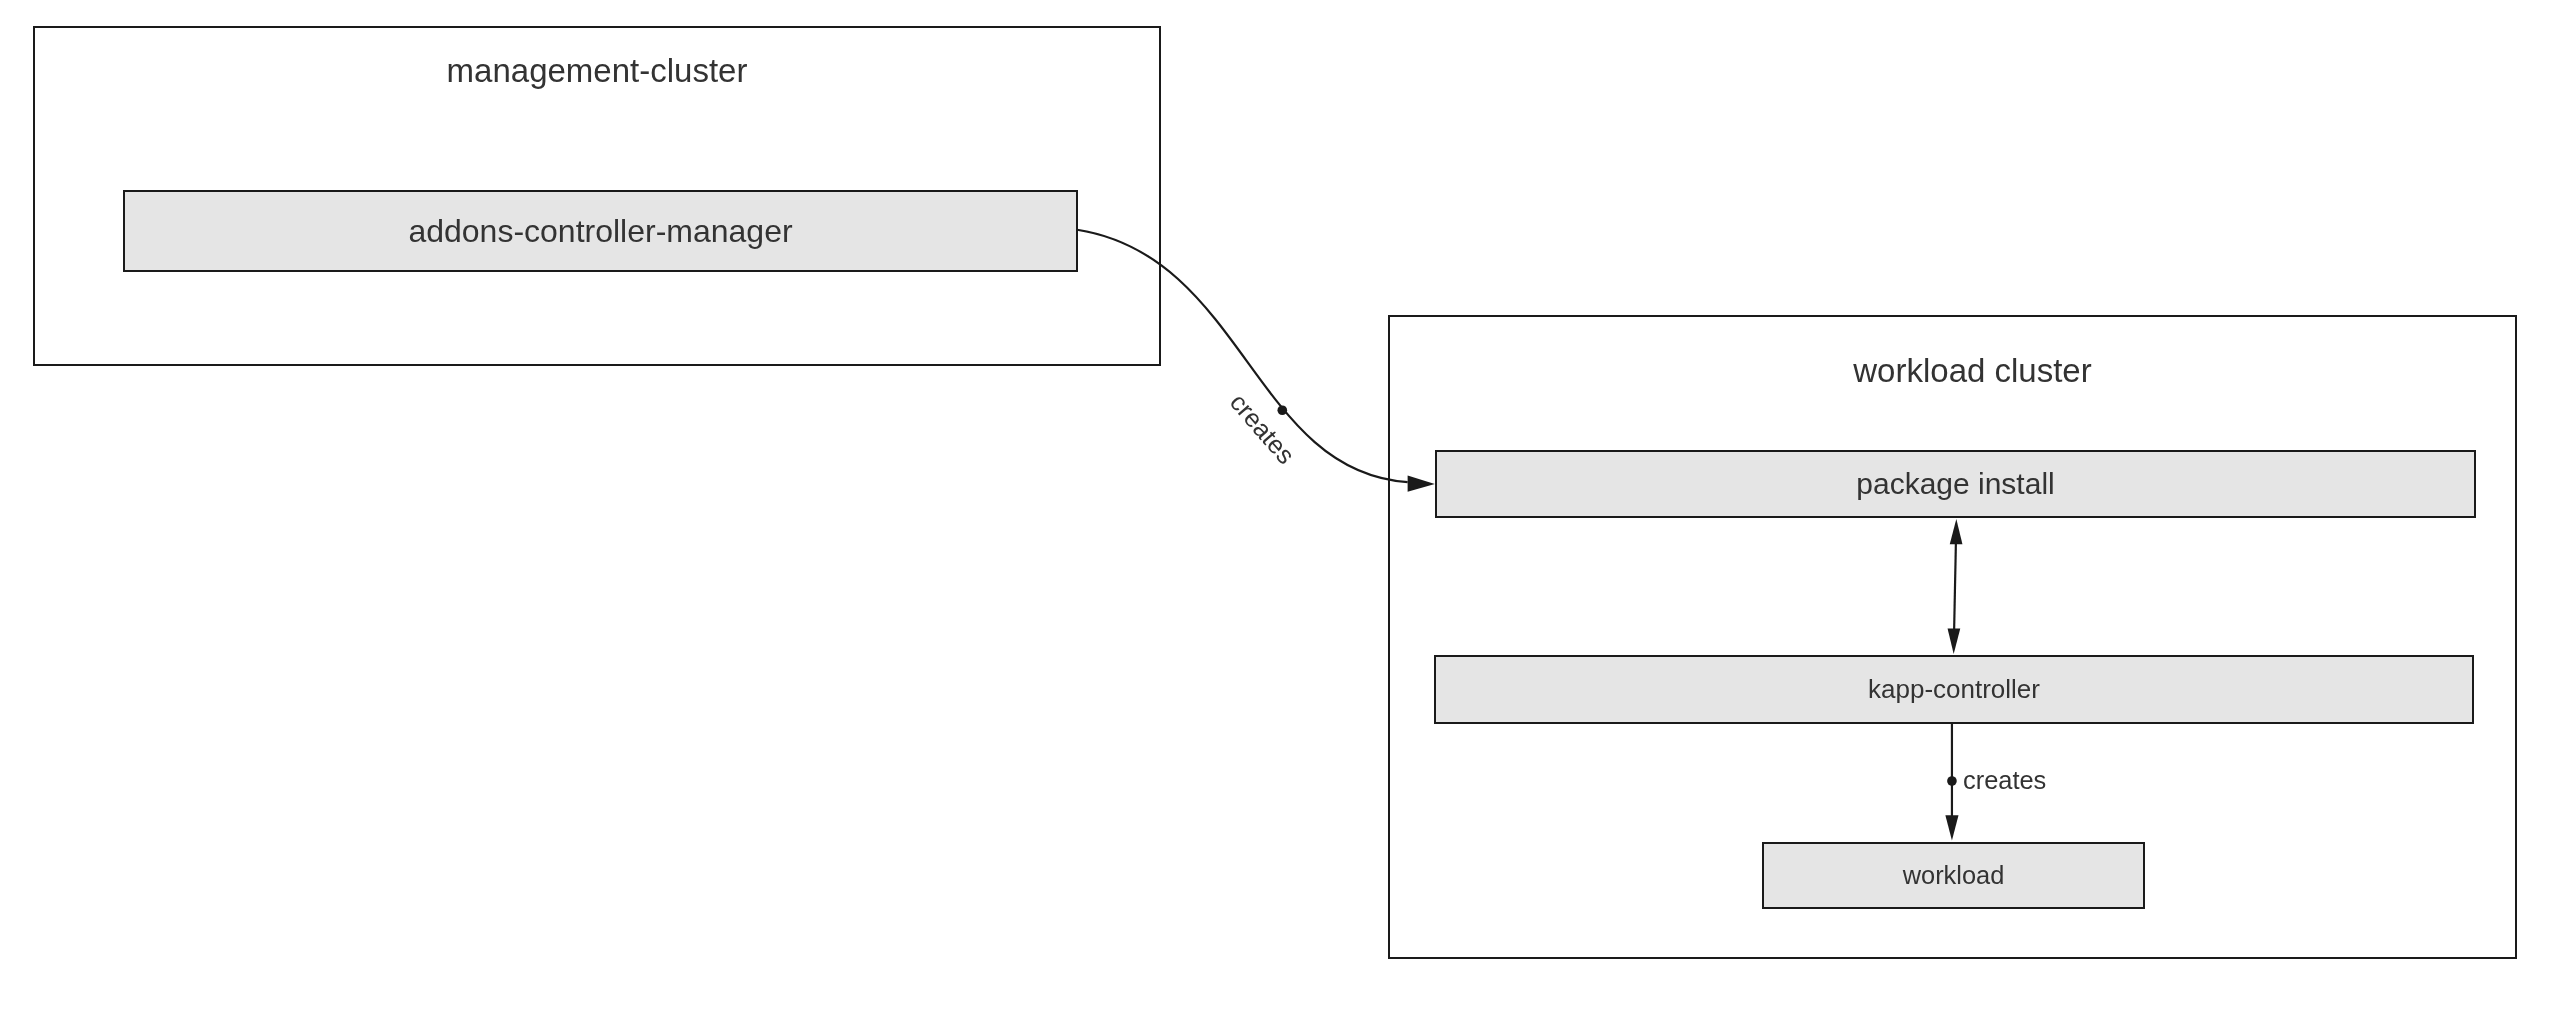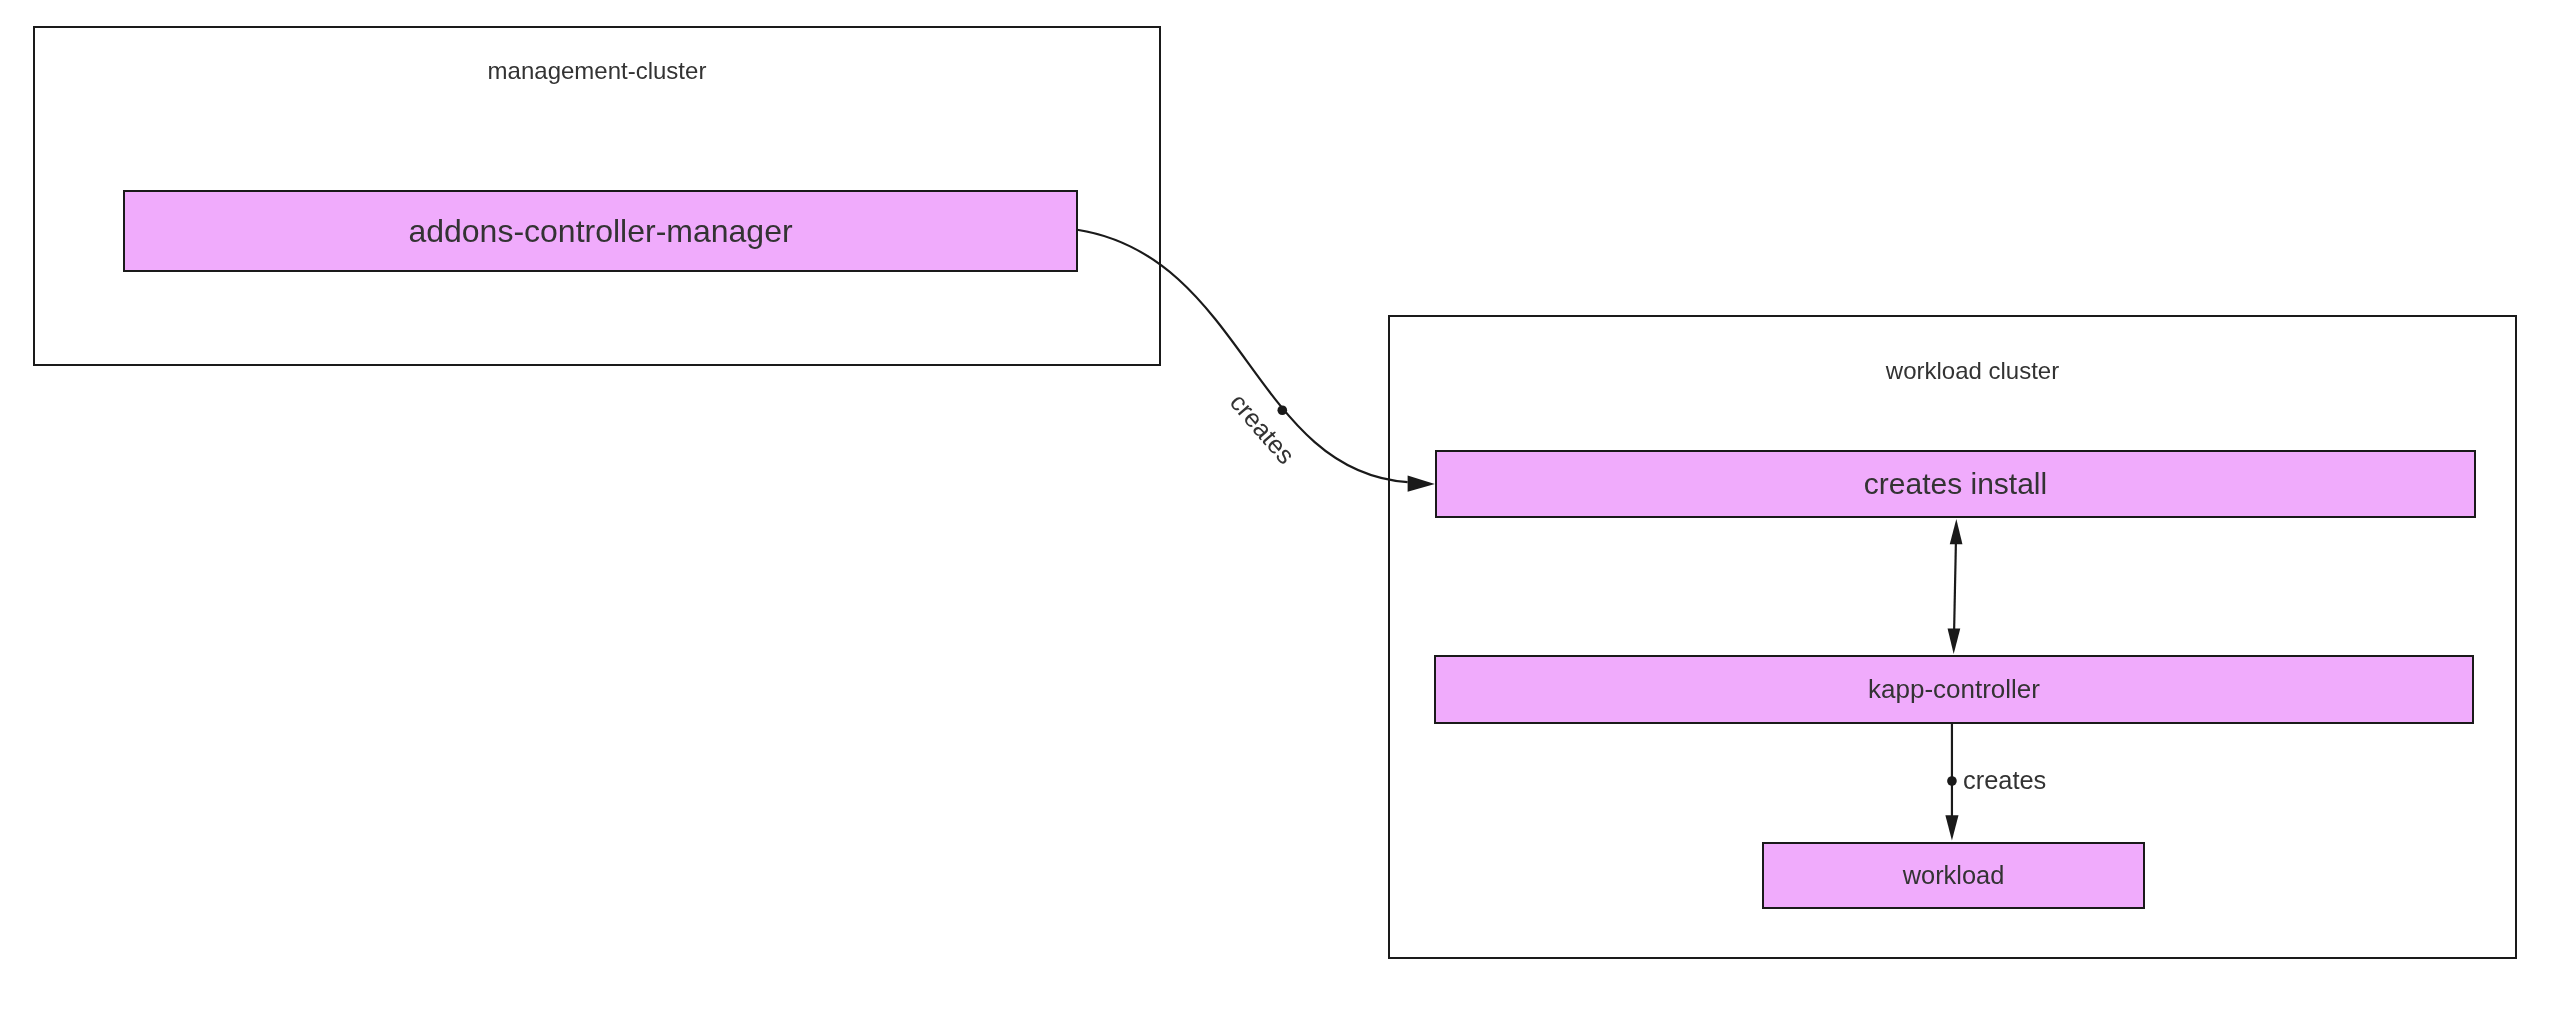--- a/index.html
+++ b/index.html
@@ -20,30 +20,30 @@
     position: absolute;
     border: 2.6px solid #1a1a1a;
     background: #ffffff;
     box-sizing: border-box;
   }
   .cluster-title {
     position: absolute;
     left: 0;
     right: 0;
     text-align: center;
-    font-size: 24px;
+    font-size: 33px;
     line-height: 33px;
     transform: translateY(-50%);
     color: #333333;
     white-space: nowrap;
   }
   .node {
     position: absolute;
     border: 2.6px solid #1a1a1a;
-    background: #f0abfc;
+    background: #e5e5e5;
     box-sizing: border-box;
     display: flex;
     align-items: center;
     justify-content: center;
     color: #333333;
     white-space: nowrap;
   }
   #node-addons   { left: 123px;  top: 190px; width: 955px; height: 82px; font-size: 32px; }
   #node-package  { left: 1435px; top: 450px; width: 1041px; height: 68px; font-size: 30px; }
   #node-kapp     { left: 1434px; top: 655px; width: 1040px; height: 69px; font-size: 26px; }
@@ -89,21 +89,21 @@
   <div class="cluster" id="cluster-management">
     <div class="cluster-title">management-cluster</div>
   </div>
 
   <div class="cluster" id="cluster-workload">
     <div class="cluster-title">workload cluster</div>
   </div>
 
   <div class="node" id="node-addons">addons-controller-manager</div>
 
-  <div class="node" id="node-package">creates install</div>
+  <div class="node" id="node-package">package install</div>
 
   <div class="node" id="node-kapp">kapp-controller</div>
 
   <div class="node" id="node-workload">workload</div>
 
   <svg id="edges-overlay" viewBox="0 0 2939 1167" xmlns="http://www.w3.org/2000/svg">
 
     <g>
       <path d="M1229,262 C1420,292 1430,538 1606,550" fill="none" stroke="#1a1a1a" stroke-width="2.5"></path>
       <polygon points="1637,552 1606,542.5 1606,561" fill="#1a1a1a"></polygon>

